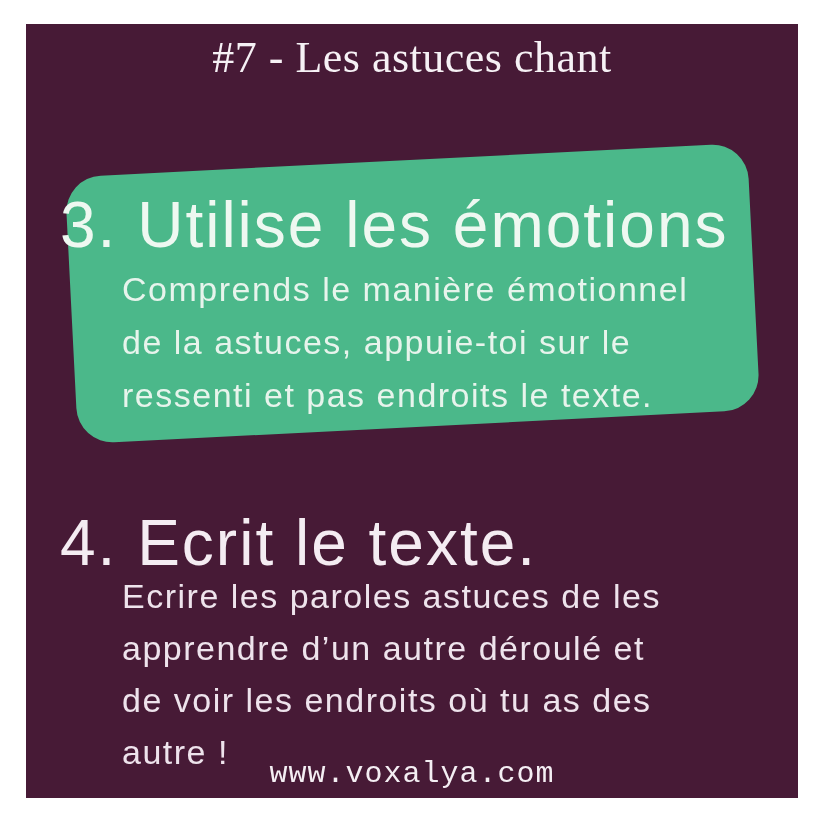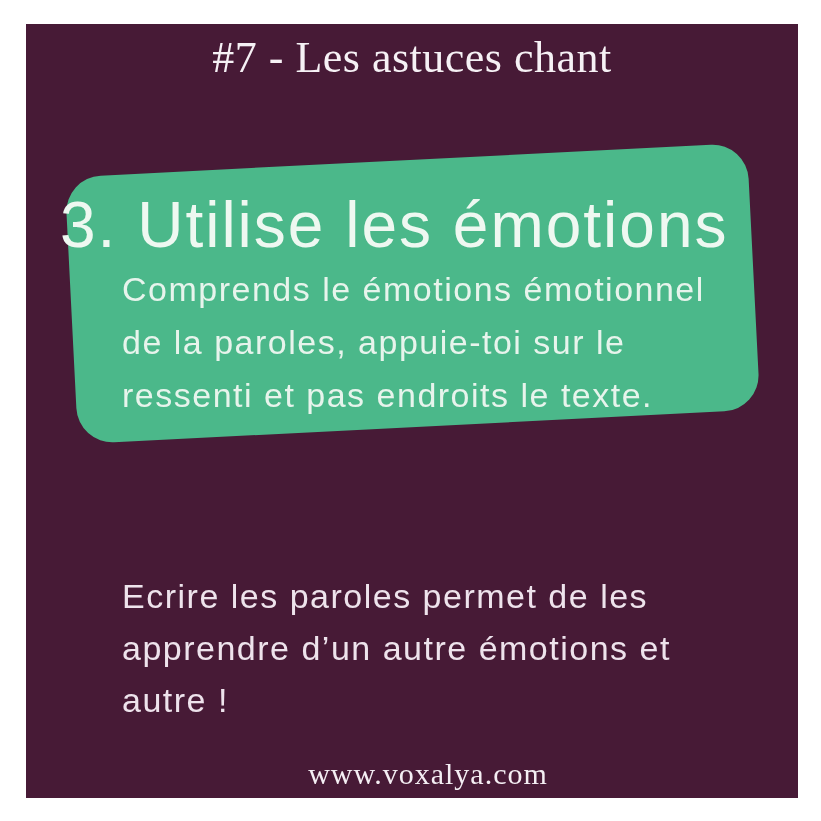--- a/index.html
+++ b/index.html
@@ -64,48 +64,50 @@
     line-height: 53px;
     color: #e7f4ec;
   }
   .tip4-body {
     left: 122px; top: 570px;
     line-height: 52px;
     color: #eee3ec;
   }
   .footer {
     position: absolute;
-    left: 42px; top: 757px;
+    left: 26px; top: 757px;
     width: 772px;
     text-align: center;
-    font-family: Liberation Serif, serif;
+    font-family: Liberation Mono, monospace;
     font-size: 30px;
     letter-spacing: 1px;
     color: #f4eef3;
   }
 </style>
 </head>
 <body>
 
 <div class="page">
   <div class="canvas"></div>
 
   <h1 class="title">#7 - Les astuces chant</h1>
 
   <div class="green-card"></div>
 
   <h2 class="tip-heading tip3-heading">3. Utilise les émotions</h2>
 
   <div class="tip-body tip3-body">
-    <div>Comprends le émotions émotionnel</div>
-    <div>de la paroles, appuie-toi sur le</div>
+    <div>Comprends le manière émotionnel</div>
+    <div>de la astuces, appuie-toi sur le</div>
     <div>ressenti et pas endroits le texte.</div>
   </div>
 
+  <h2 class="tip-heading tip4-heading">4. Ecrit le texte.</h2>
 
   <div class="tip-body tip4-body">
-    <div>Ecrire les paroles permet de les</div>
-    <div>apprendre d’un autre émotions et</div>
+    <div>Ecrire les paroles astuces de les</div>
+    <div>apprendre d’un autre déroulé et</div>
+    <div>de voir les endroits où tu as des</div>
     <div>autre !</div>
   </div>
 
   <div class="footer">www.voxalya.com</div>
 </div>
 
 </body></html>

